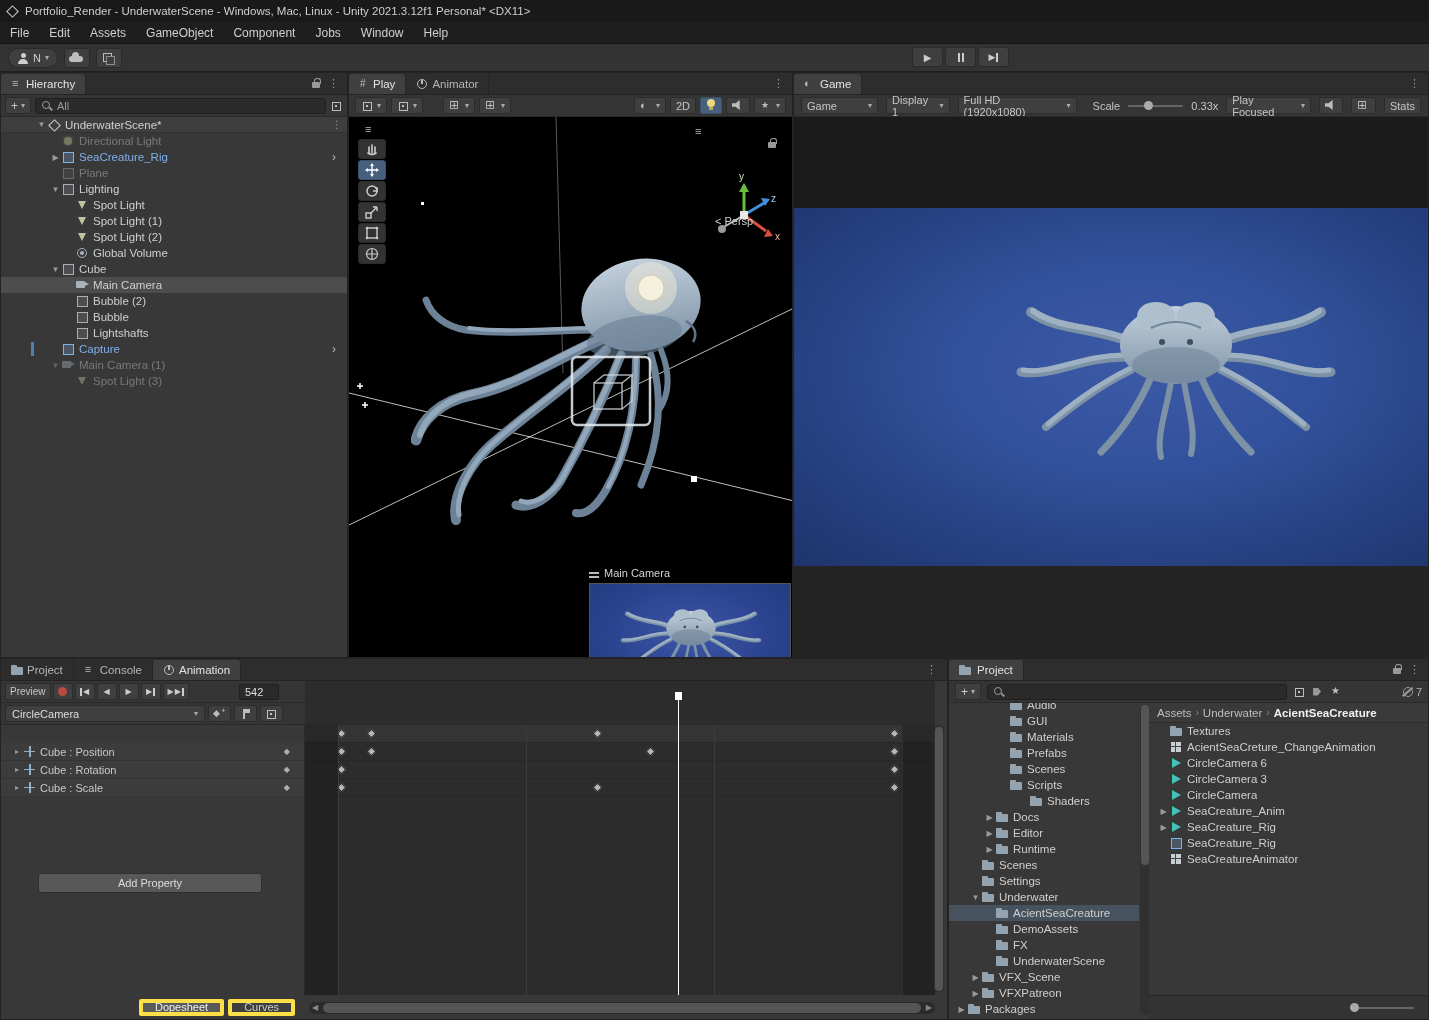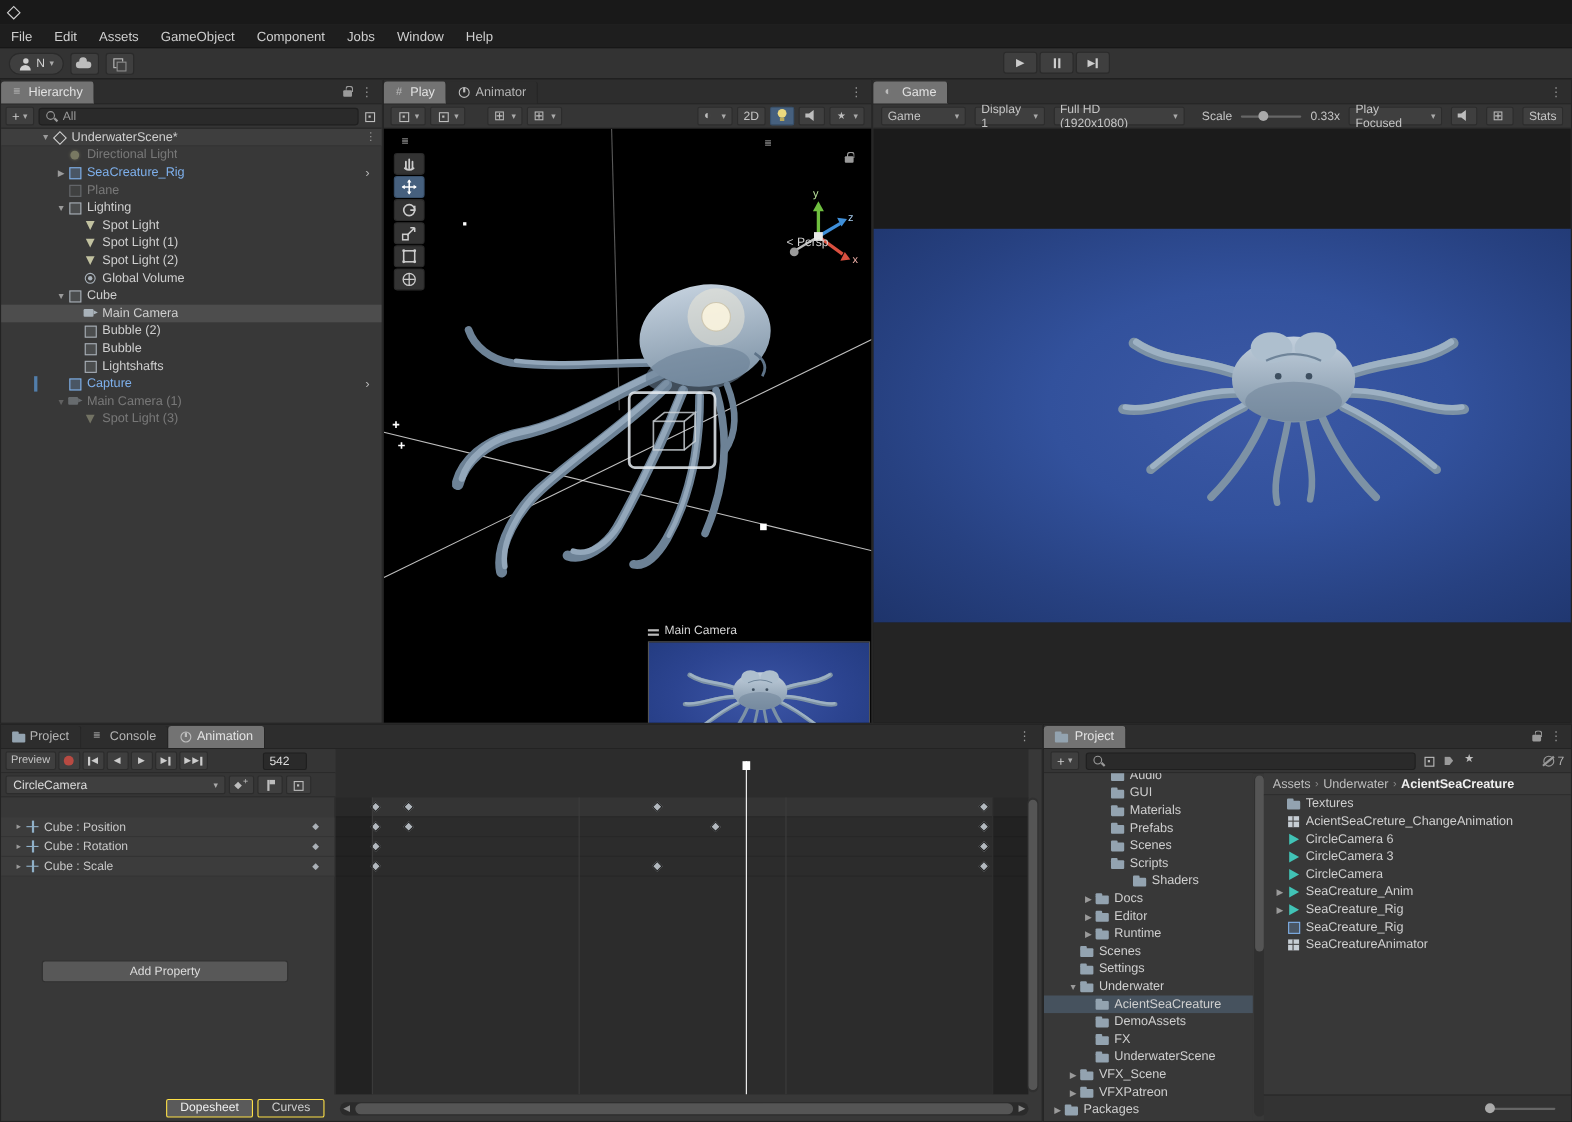--- a/index.html
+++ b/index.html
@@ -22,21 +22,21 @@
   .transport { position:absolute; left:912px; top:3px; display:flex; gap:2px; }
   .transport .tbtn { margin-left:0; width:31px; }
   .caret { font-size:8px; color:#aaa; }
 
   
   .panel { position:absolute; background:#383838; border:1px solid #232323; }
   .tabbar { position:absolute; left:0; top:0; right:0; height:22px; background:#2d2d2d;
     display:flex; align-items:flex-end; border-bottom:1px solid #232323; }
   .tab { height:20px; display:flex; align-items:center; gap:5px; padding:0 10px; font-size:11.5px;
     color:#b5b5b5; background:#2d2d2d; border-right:1px solid #252525; border-radius:3px 3px 0 0; }
-  .tab.active { background:#737373; color:#e2e2e2; }
+  .tab.active { background:#404040; color:#e2e2e2; }
   .kebab { color:#9a9a9a; font-size:11px; position:absolute; top:4px; }
   .ptoolbar { position:absolute; left:0; top:22px; right:0; height:22px; background:#353535;
     border-bottom:1px solid #292929; display:flex; align-items:center; font-size:11px; }
   .mini { height:17px; border-radius:2px; background:#3f3f3f; border:1px solid #2c2c2c;
     display:flex; align-items:center; justify-content:center; gap:3px; padding:0 5px; color:#c5c5c5; }
   .search { height:16px; background:#2a2a2a; border:1px solid #1f1f1f; border-radius:3px;
     display:flex; align-items:center; gap:4px; padding:0 5px; }
   .search input { background:transparent; border:none; outline:none; color:#9a9a9a;
     font-size:11px; width:100%; font-family:inherit; }
 
@@ -188,21 +188,21 @@
   .kf-row.summary { background:#343434; }
   .key { position:absolute; top:5px; width:7px; height:7px; background:#b2b8be; border:1px solid #1e1e1e; transform:rotate(45deg); }
   .gridline { position:absolute; top:0; bottom:0; width:1px; background:#3c3c3c; }
   .range-after { position:absolute; top:0; bottom:0; right:0; background:rgba(0,0,0,.22); }
   .range-before { position:absolute; top:0; bottom:0; left:0; background:rgba(0,0,0,.22); }
   .playhead { position:absolute; top:11px; bottom:0; width:1px; background:#fff; z-index:5; }
   .playhead::before { content:""; position:absolute; left:-3px; top:0; width:7px; height:8px; background:#fff; }
   .animtabs { position:absolute; left:0; bottom:2px; height:20px; width:304px; display:flex; justify-content:flex-end;
     gap:4px; padding-right:10px; align-items:center; }
   .sheetbtn { height:17px; padding:0 12px; font-size:11px; color:#ccc; background:#3e3e3e;
-    border:1px solid #fde047; border-radius:2px; display:flex; align-items:center; }
+    border:4px solid #fde047; border-radius:2px; display:flex; align-items:center; }
   .sheetbtn.active { background:#5a5a5a; color:#eee; }
   .hscroll { position:absolute; left:308px; bottom:5px; width:626px; height:12px; background:#2b2b2b; border-radius:6px; }
   .hscroll .thumb { position:absolute; left:14px; right:14px; top:1px; bottom:1px; background:#555; border-radius:5px; }
   .hscroll .harr { position:absolute; top:0; font-size:8px; color:#888; line-height:12px; }
   .vscroll { position:absolute; width:10px; background:#303030; border-radius:5px; }
   .vscroll .thumb { position:absolute; left:1px; right:1px; background:#555; border-radius:4px; }
 
   
   #project { left:948px; top:658px; width:481px; height:362px; }
   .proj-tree { position:absolute; left:0; top:44px;  width:190px; bottom:0; overflow:hidden; background:#383838; }
@@ -280,20 +280,21 @@
       <path d="M275,88 q14,9 7,21" fill="none" stroke="#5e7388" stroke-width="2.5"></path>
       <circle cx="240" cy="55" r="26" fill="#efe9d8" opacity="0.5"></circle>
       <circle cx="240" cy="55" r="13" fill="#fff7e0" opacity="0.8"></circle>
       <circle cx="240" cy="55" r="13" fill="none" stroke="#c9c0a8" opacity="0.8"></circle>
     </symbol>
   </defs>
 </svg>
 
 <div class="titlebar">
   <span class="ic ic-unity" style="margin-right:6px"></span>
+  <span>Portfolio_Render - UnderwaterScene - Windows, Mac, Linux - Unity 2021.3.12f1 Personal* &lt;DX11&gt;</span>
 </div>
 
 <div class="menubar">
   <div style="display:flex;height:100%">
 
   <div class="menu">
         <span>File</span>
       </div>
       <div class="menu">
         <span>Edit</span>

